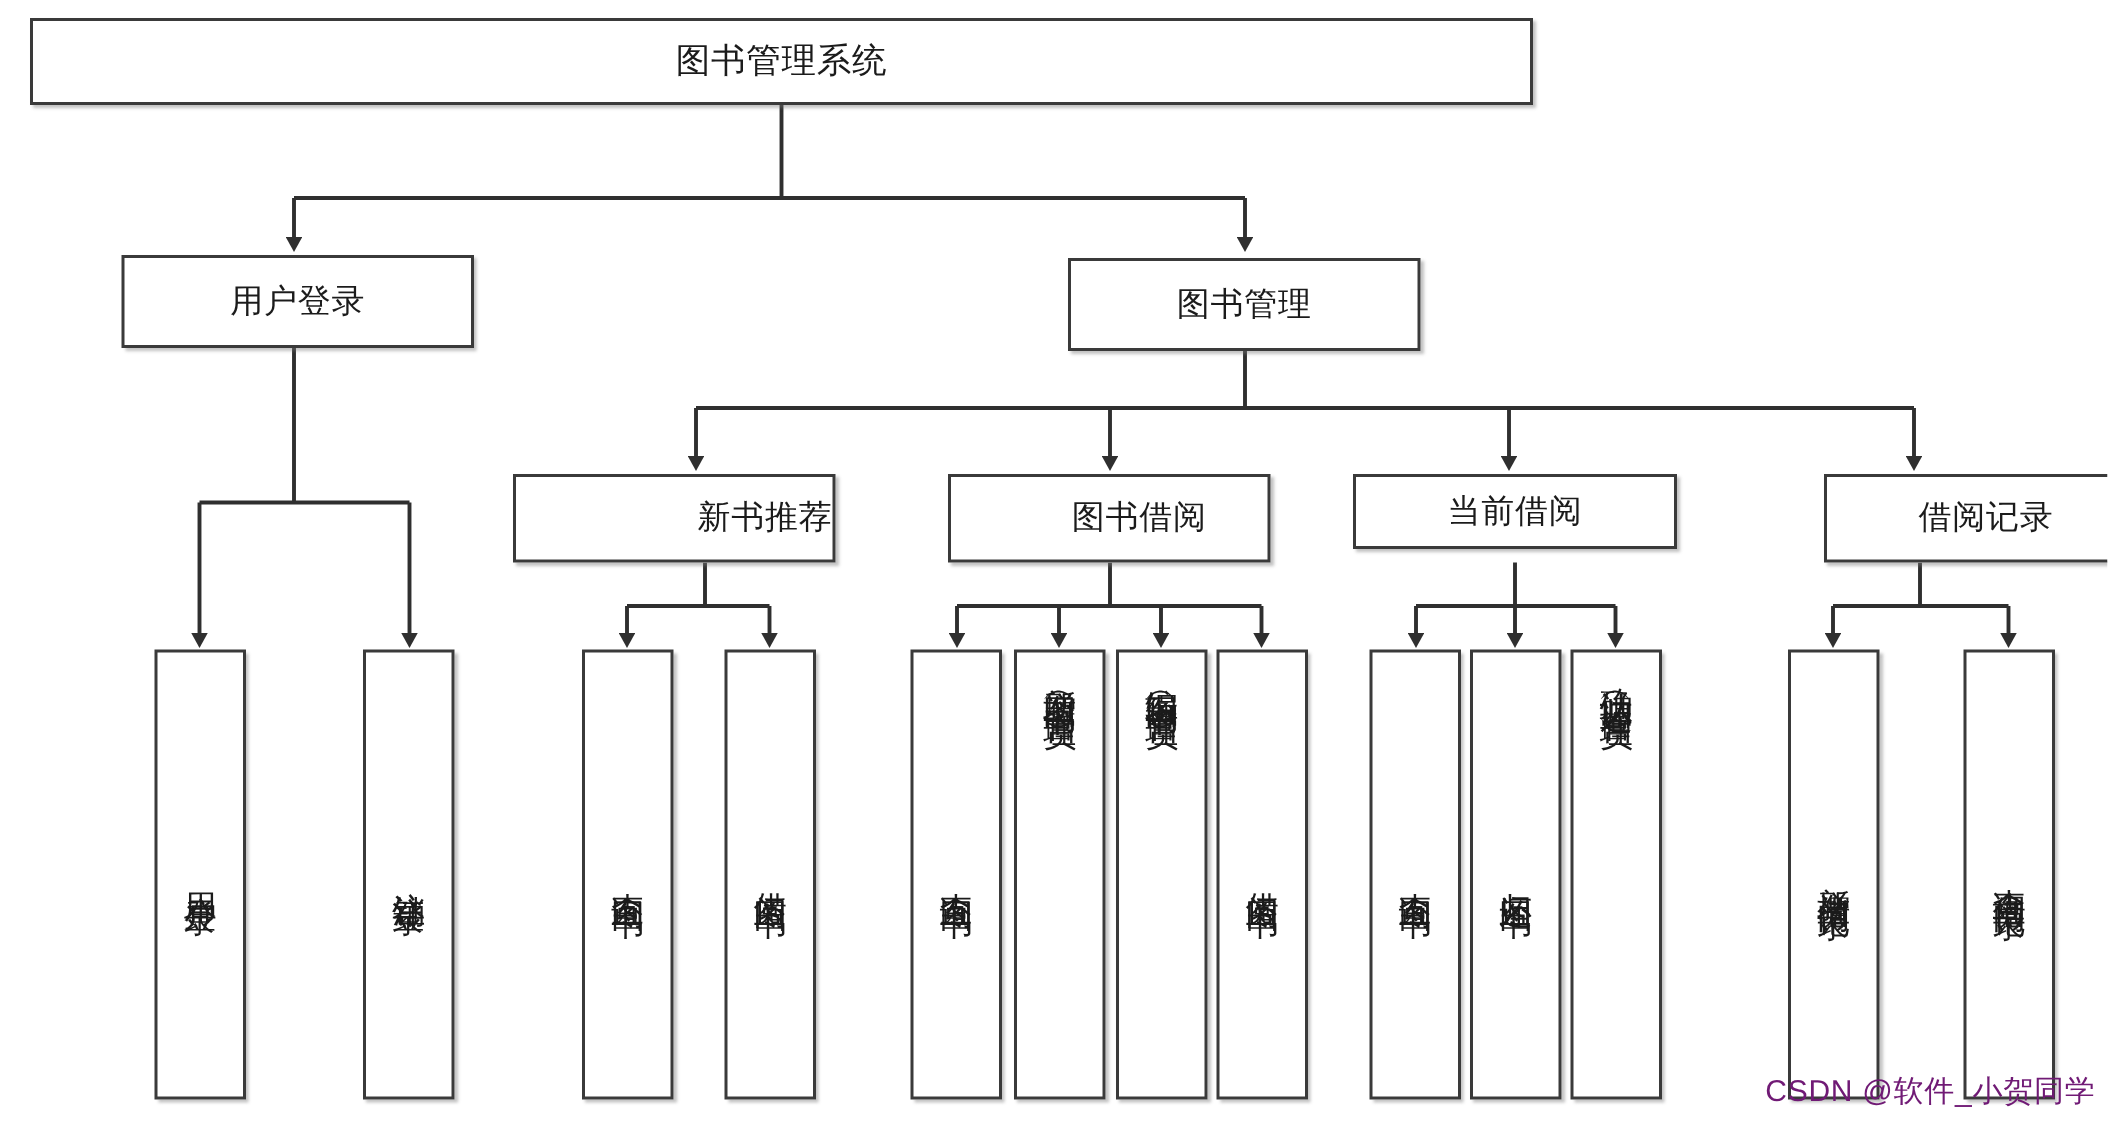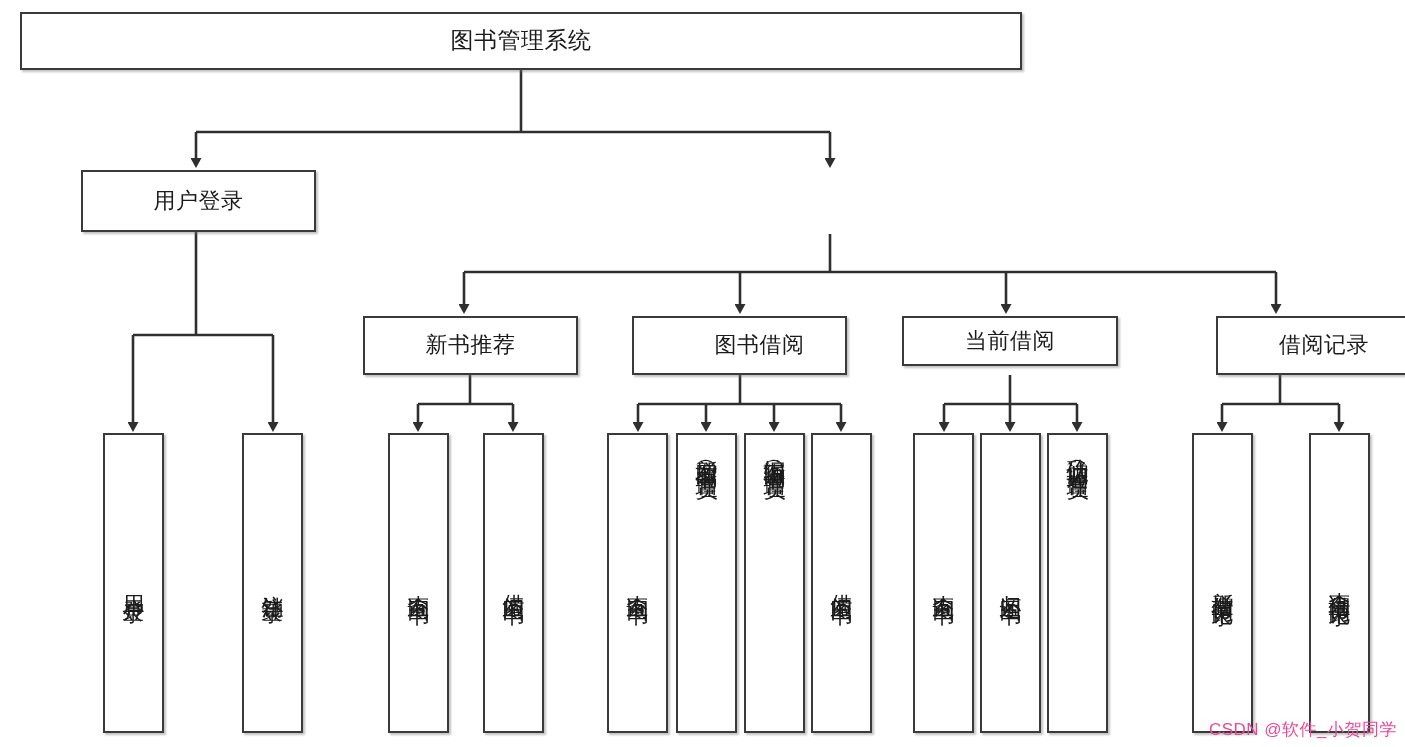--- a/index.html
+++ b/index.html
@@ -62,22 +62,22 @@
     font-size: 22px;
     letter-spacing: 3px;
     line-height: 1;
     white-space: nowrap;
     padding: 6px 0;
   }
   .watermark {
     position: absolute;
     right: 8px;
     bottom: 6px;
-    font-size: 17px;
-    color: #ec4899;
+    font-size: 20px;
+    color: #701a75;
     letter-spacing: 0.5px;
     white-space: nowrap;
   }
 </style>
 </head>
 <body>
 
 <div id="canvas">
 
   <svg class="wires" viewBox="0 0 1405 747">
@@ -130,22 +130,25 @@
     </g>
   </svg>
 
   <div class="node root" style="left:20px; top:12px; width:1002px; height:58px;">
     <span class="label">图书管理系统</span>
   </div>
 
   <div class="node" style="left:81px; top:170px; width:235px; height:62px;">
     <span class="label">用户登录</span>
   </div>
-
-  <div class="node" style="left:363px; top:316px; width:215px; height:59px;">
+  <div class="node" style="left:712px; top:172px; width:235px; height:62px;">
+    <span class="label">图书管理</span>
+  </div>
+
+  <div class="node" style="left:342px; top:316px; width:215px; height:59px;justify-content:flex-end;">
     <span class="label">新书推荐</span>
   </div>
   <div class="node" style="left:632px; top:316px; width:215px; height:59px;padding-left:40px;">
     <span class="label">图书借阅</span>
   </div>
   <div class="node" style="left:902px; top:316px; width:216px; height:50px;">
     <span class="label">当前借阅</span>
   </div>
   <div class="node" style="left:1172px; top:316px; width:216px; height:59px;margin-left:44px;">
     <span class="label">借阅记录</span>

